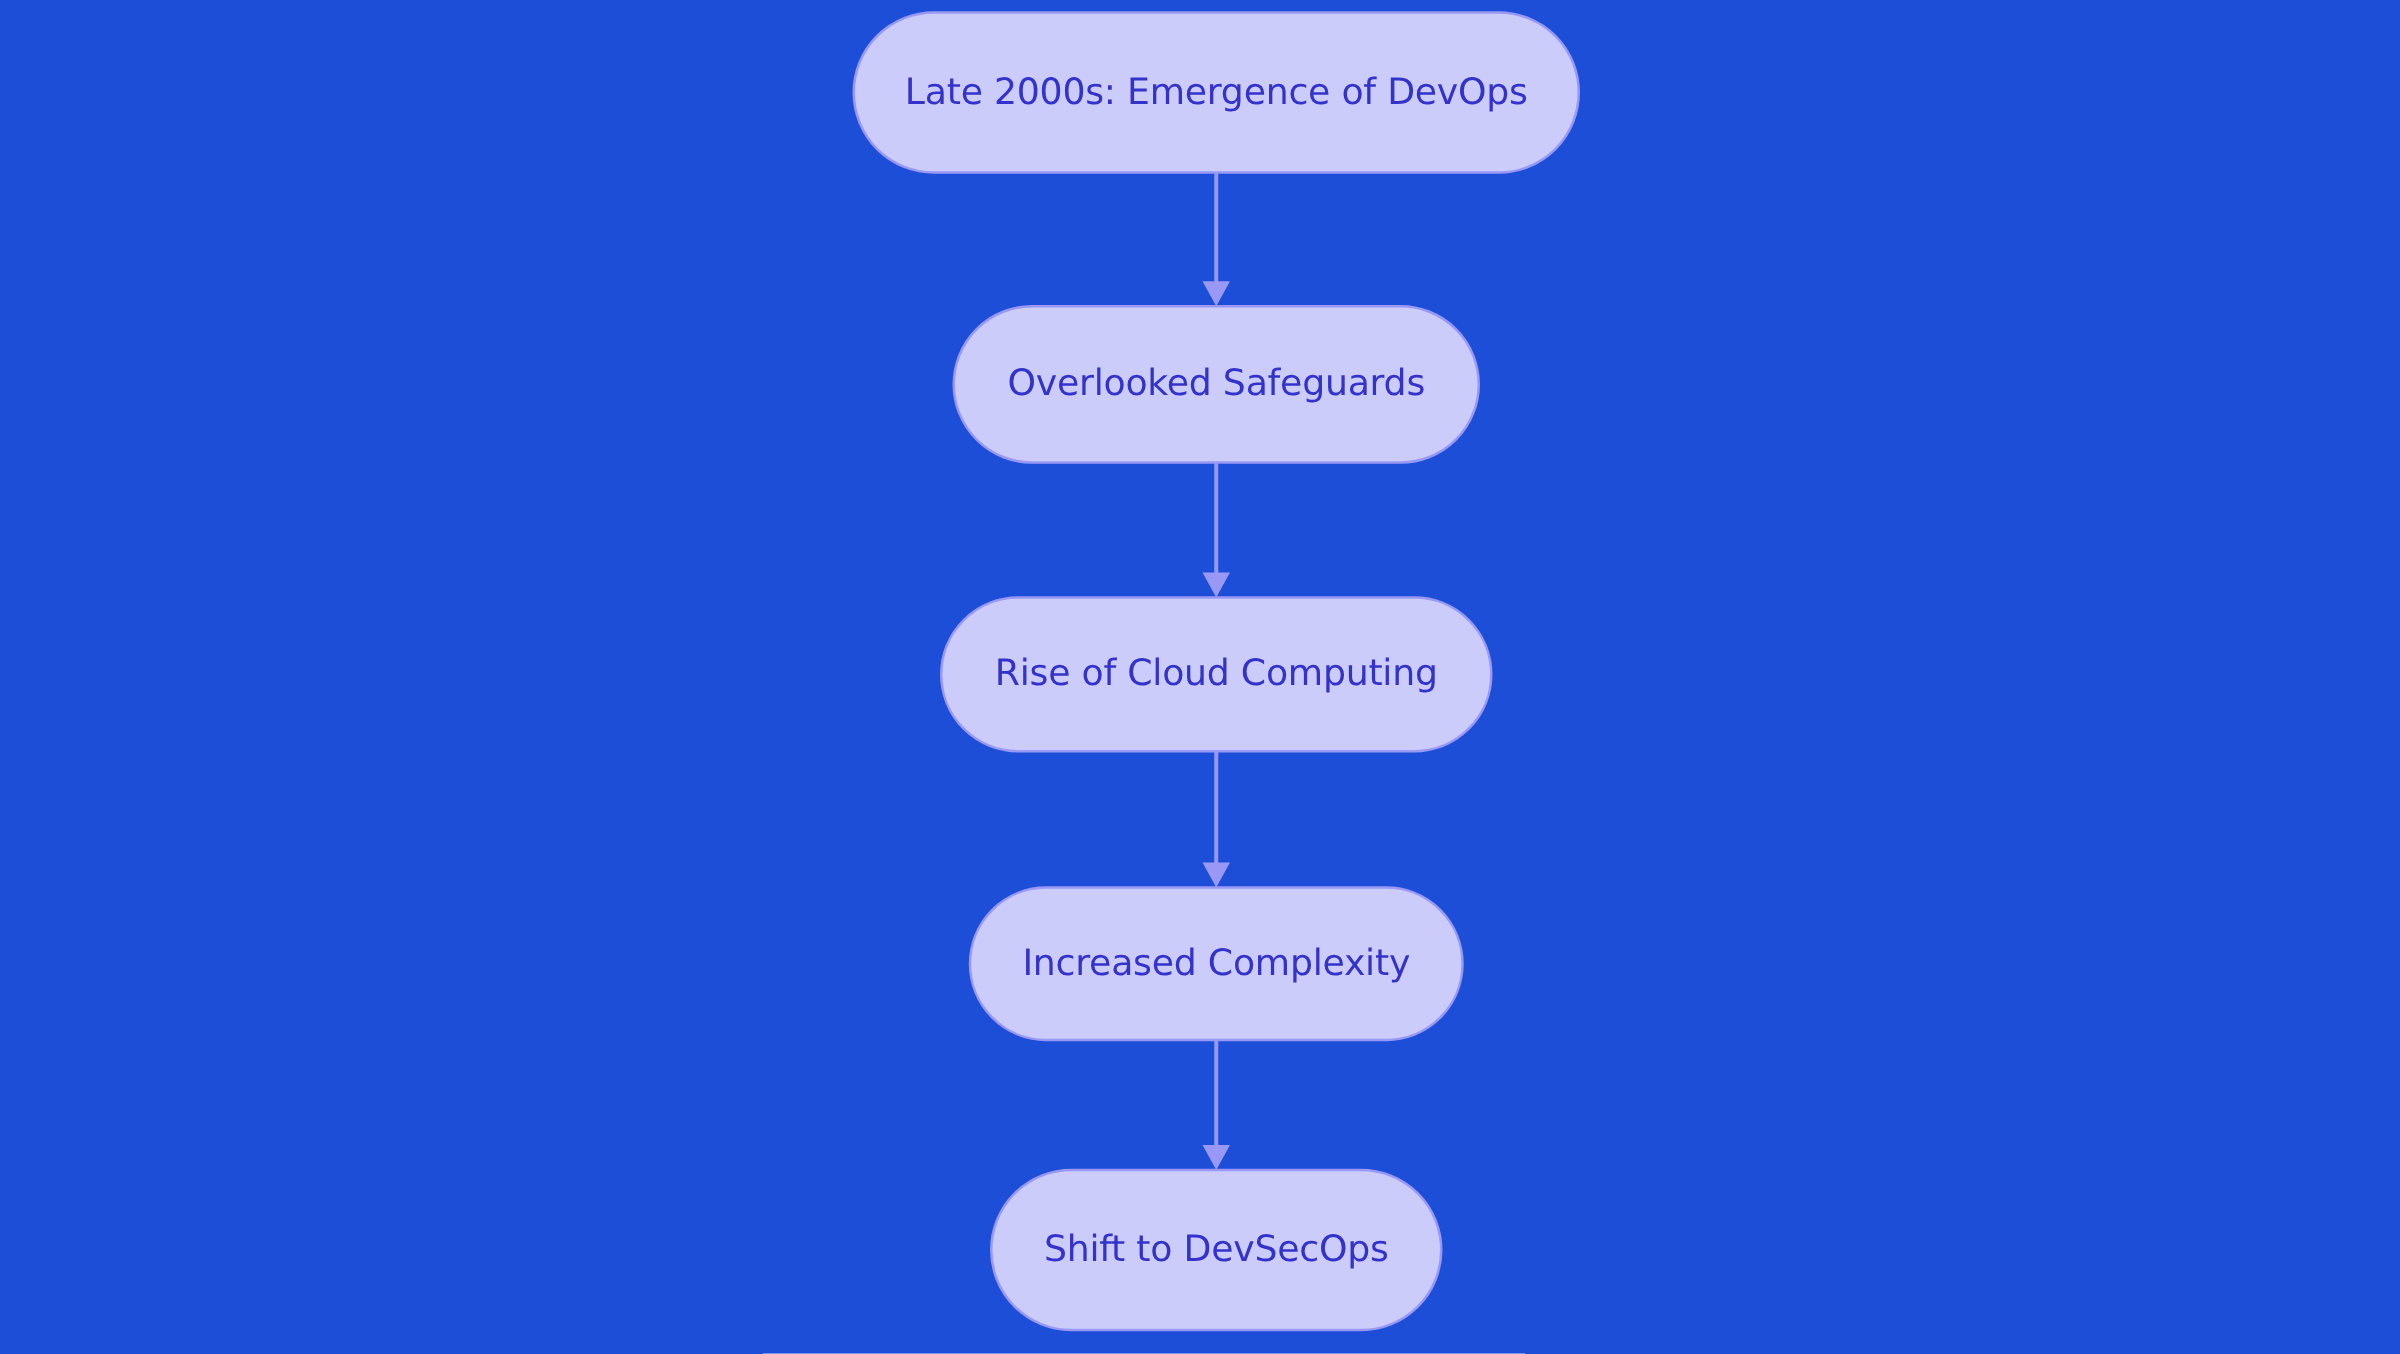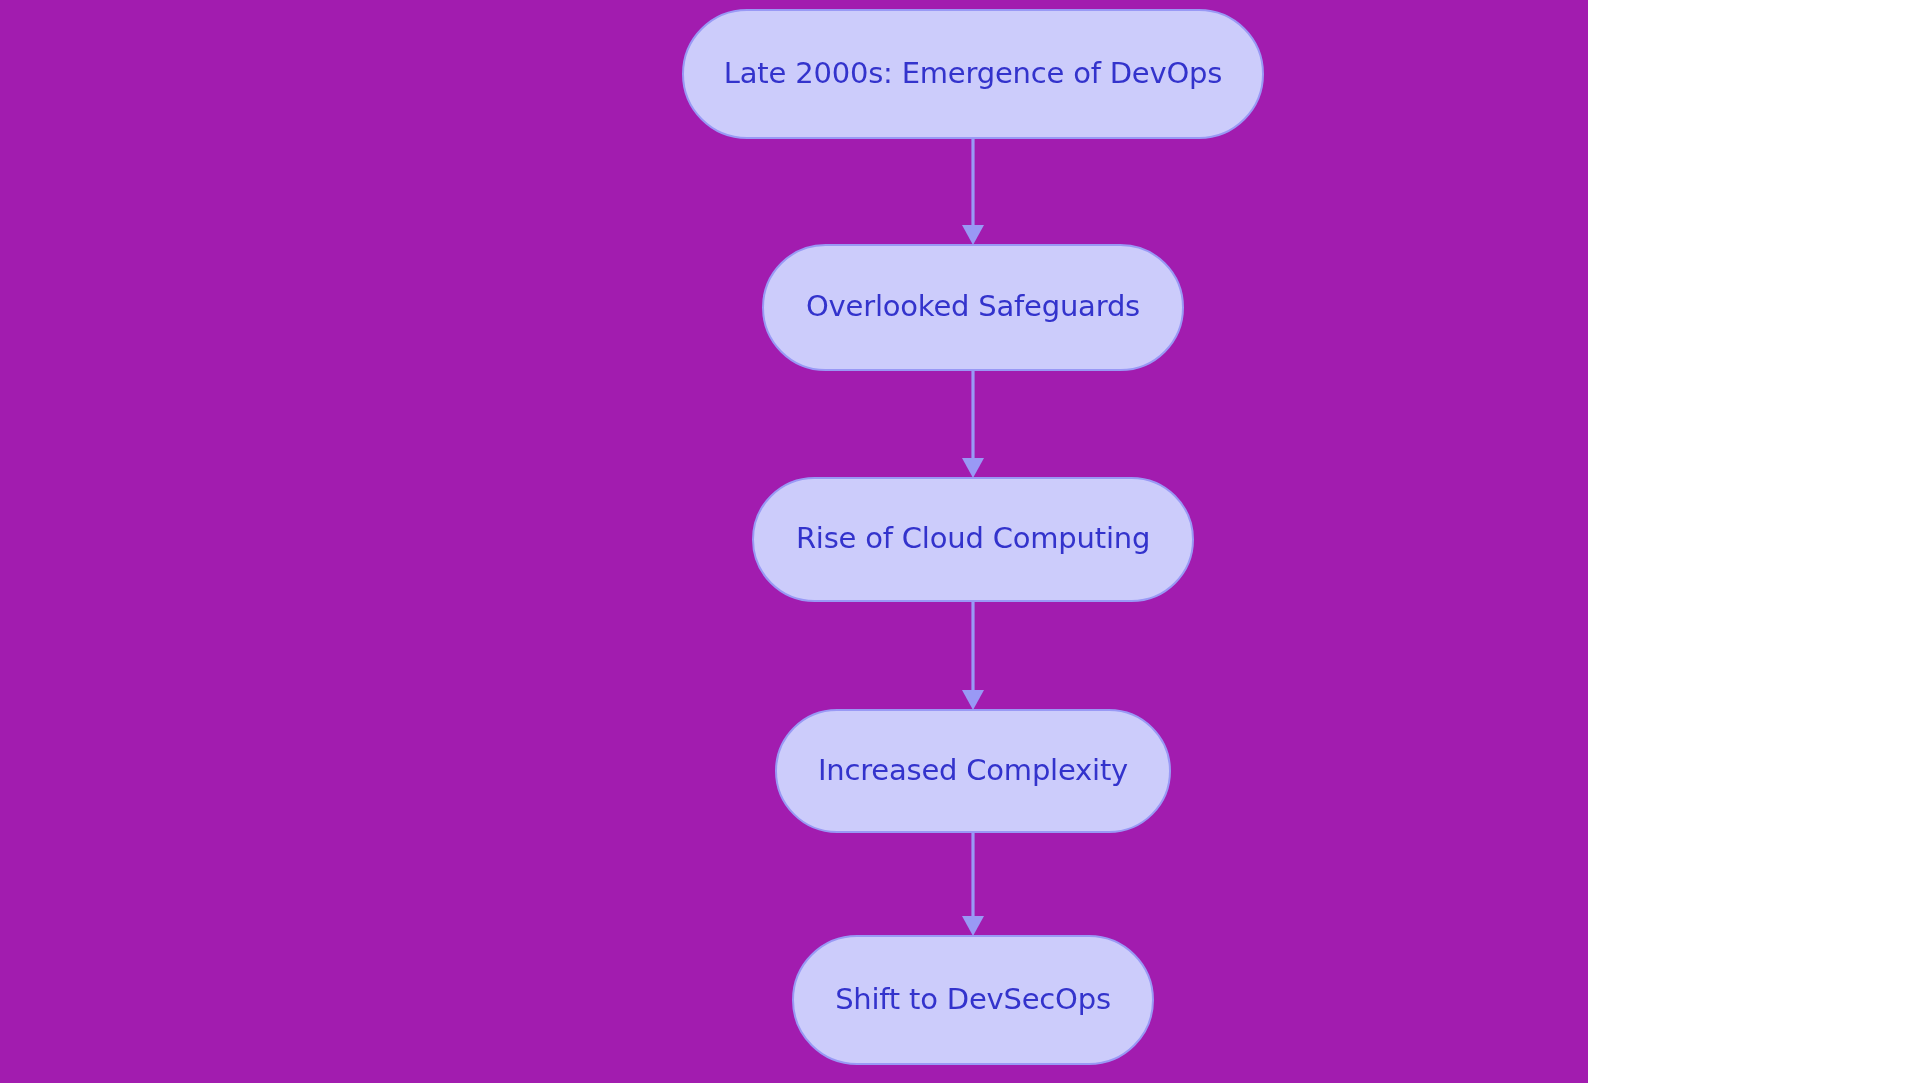--- a/index.html
+++ b/index.html
@@ -9,23 +9,23 @@
     background: #ffffff;
   }
   body {
     width: 1920px;
     height: 1083px;
     overflow: hidden;
     font-family: "DejaVu Sans", "Liberation Sans", sans-serif;
   }
   #flowchart-canvas {
     position: relative;
-    width: 1588px;
+    width: 1920px;
     height: 1083px;
-    background: #a21caf;
+    background: #1d4ed8;
   }
   #flow-svg {
     position: absolute;
     top: 0;
     left: 0;
     width: 1920px;
     height: 1083px;
     display: block;
   }
   .node-label {

